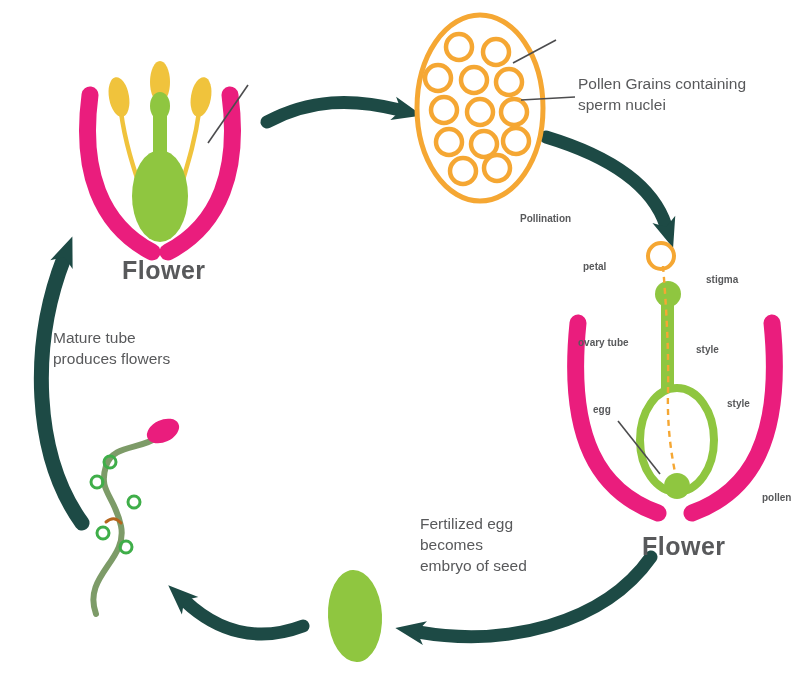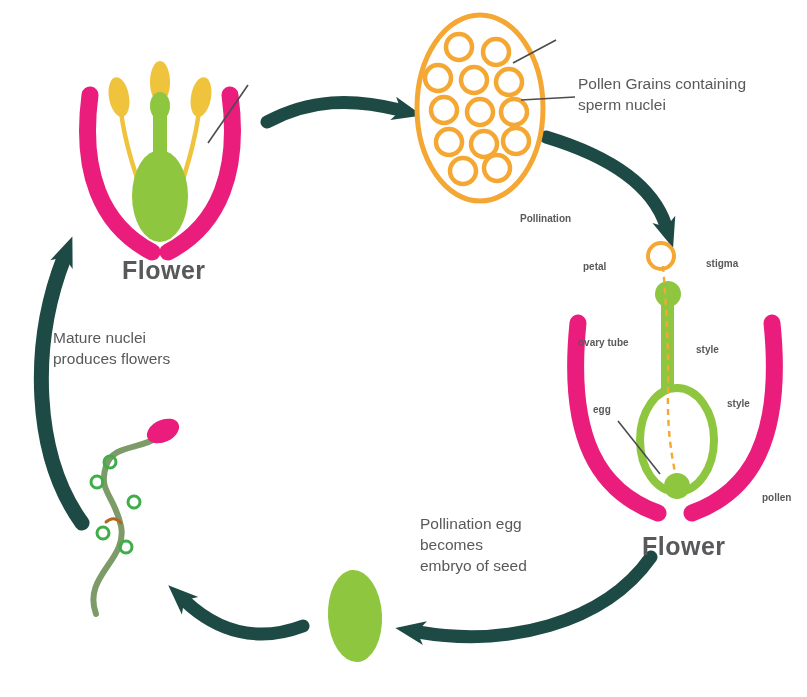--- a/index.html
+++ b/index.html
@@ -106,24 +106,24 @@
       <circle class="leafring" cx="126" cy="547" r="6"></circle>
     </g>
   </svg>
 
   <div class="lbl lbl-big" style="left:122px; top:256px;">Flower</div>
   <div class="lbl lbl-big" style="left:642px; top:532px;">Flower</div>
   <div class="lbl lbl-big" style="left:318px; top:666px;margin-top:48px;">Seeds</div>
 
   <div class="lbl lbl-bold" style="left:520px; top:213px;">Pollination</div>
   <div class="lbl lbl-bold" style="left:583px; top:261px;">petal</div>
-  <div class="lbl lbl-bold" style="left:706px; top:258px;">stigma</div>
+  <div class="lbl lbl-bold" style="left:706px; top:274px;">stigma</div>
   <div class="lbl lbl-bold" style="left:578px; top:337px;">ovary tube</div>
   <div class="lbl lbl-bold" style="left:696px; top:344px;">style</div>
   <div class="lbl lbl-bold" style="left:593px; top:404px;">egg</div>
   <div class="lbl lbl-bold" style="left:727px; top:398px;">style</div>
   <div class="lbl lbl-bold" style="left:762px; top:492px;">pollen</div>
 
   <div class="lbl note" style="left:578px; top:74px;  width:195px;">Pollen Grains containing sperm nuclei</div>
-  <div class="lbl note" style="left:53px;  top:328px; width:130px;">Mature nuclei produces flowers</div>
-  <div class="lbl note" style="left:420px; top:514px; width:115px;">Pollination egg becomes embryo of seed</div>
+  <div class="lbl note" style="left:53px;  top:328px; width:130px;">Mature tube produces flowers</div>
+  <div class="lbl note" style="left:420px; top:514px; width:115px;">Fertilized egg becomes embryo of seed</div>
 
 </div>
 
 </body></html>

